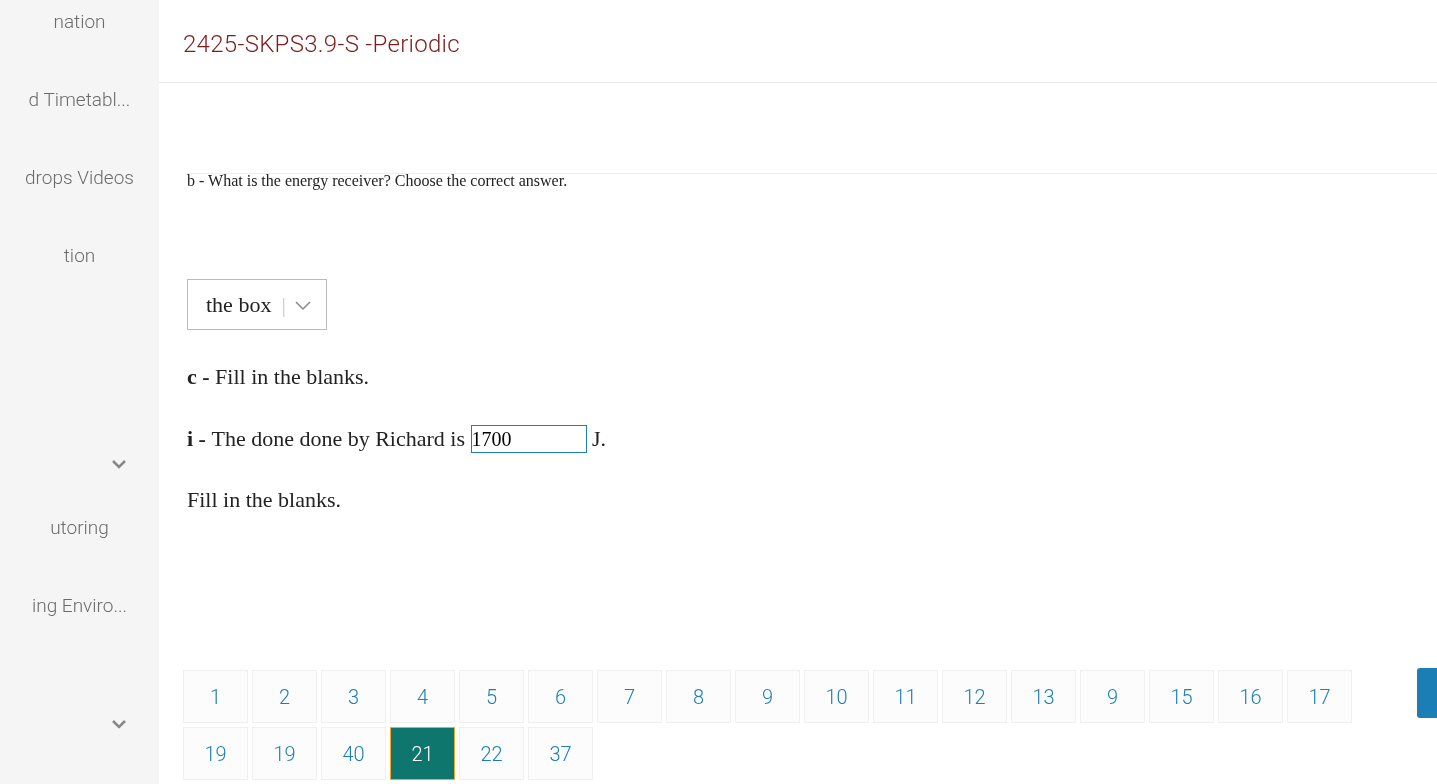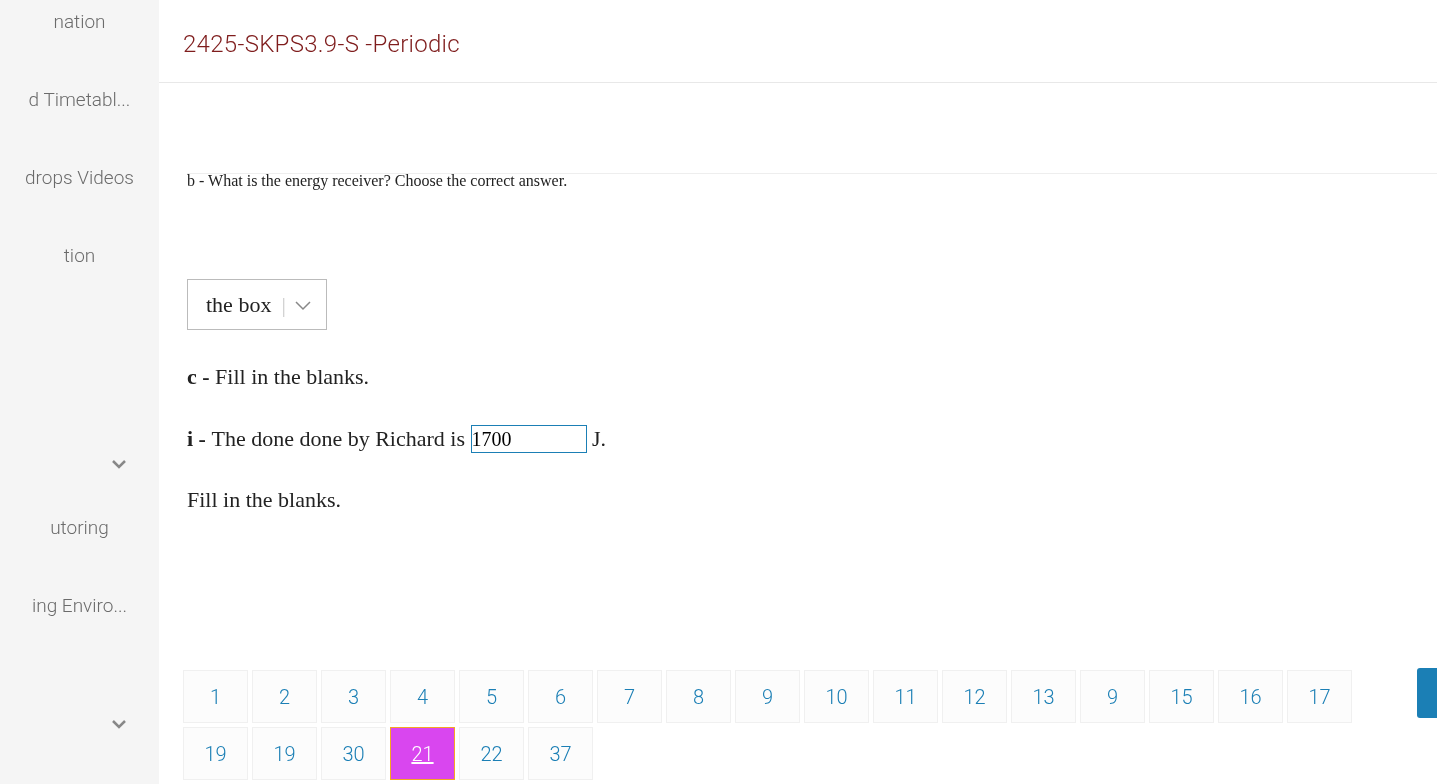--- a/index.html
+++ b/index.html
@@ -141,24 +141,23 @@
       color: #1b7fb5;
       font-size: 20px;
       font-weight: 300;
       display: flex;
       align-items: center;
       justify-content: center;
       cursor: pointer;
       font-family: -apple-system, BlinkMacSystemFont, "Segoe UI", Roboto, sans-serif;
     }
     .page-btn.active {
-      background: #d946ef;
+      background: #0f766e;
       border-color: #f5a623;
       color: #fff;
-      text-decoration: underline;
     }
     .right-edge-bar {
       position: absolute;
       right: 0;
       top: 668px;
       width: 20px;
       height: 50px;
       background: #1b7fb5;
       border-radius: 3px 0 0 3px;
     }
@@ -251,21 +250,21 @@
         <div class="page-btn">10</div>
         <div class="page-btn">11</div>
         <div class="page-btn">12</div>
         <div class="page-btn">13</div>
         <div class="page-btn">9</div>
         <div class="page-btn">15</div>
         <div class="page-btn">16</div>
         <div class="page-btn">17</div>
         <div class="page-btn">19</div>
         <div class="page-btn">19</div>
-        <div class="page-btn">30</div>
+        <div class="page-btn">40</div>
         <div class="page-btn active">21</div>
         <div class="page-btn">22</div>
         <div class="page-btn">37</div>
       </div>
   </div>
 
   <div class="right-edge-bar"></div>
 </div>
 
 </body></html>

